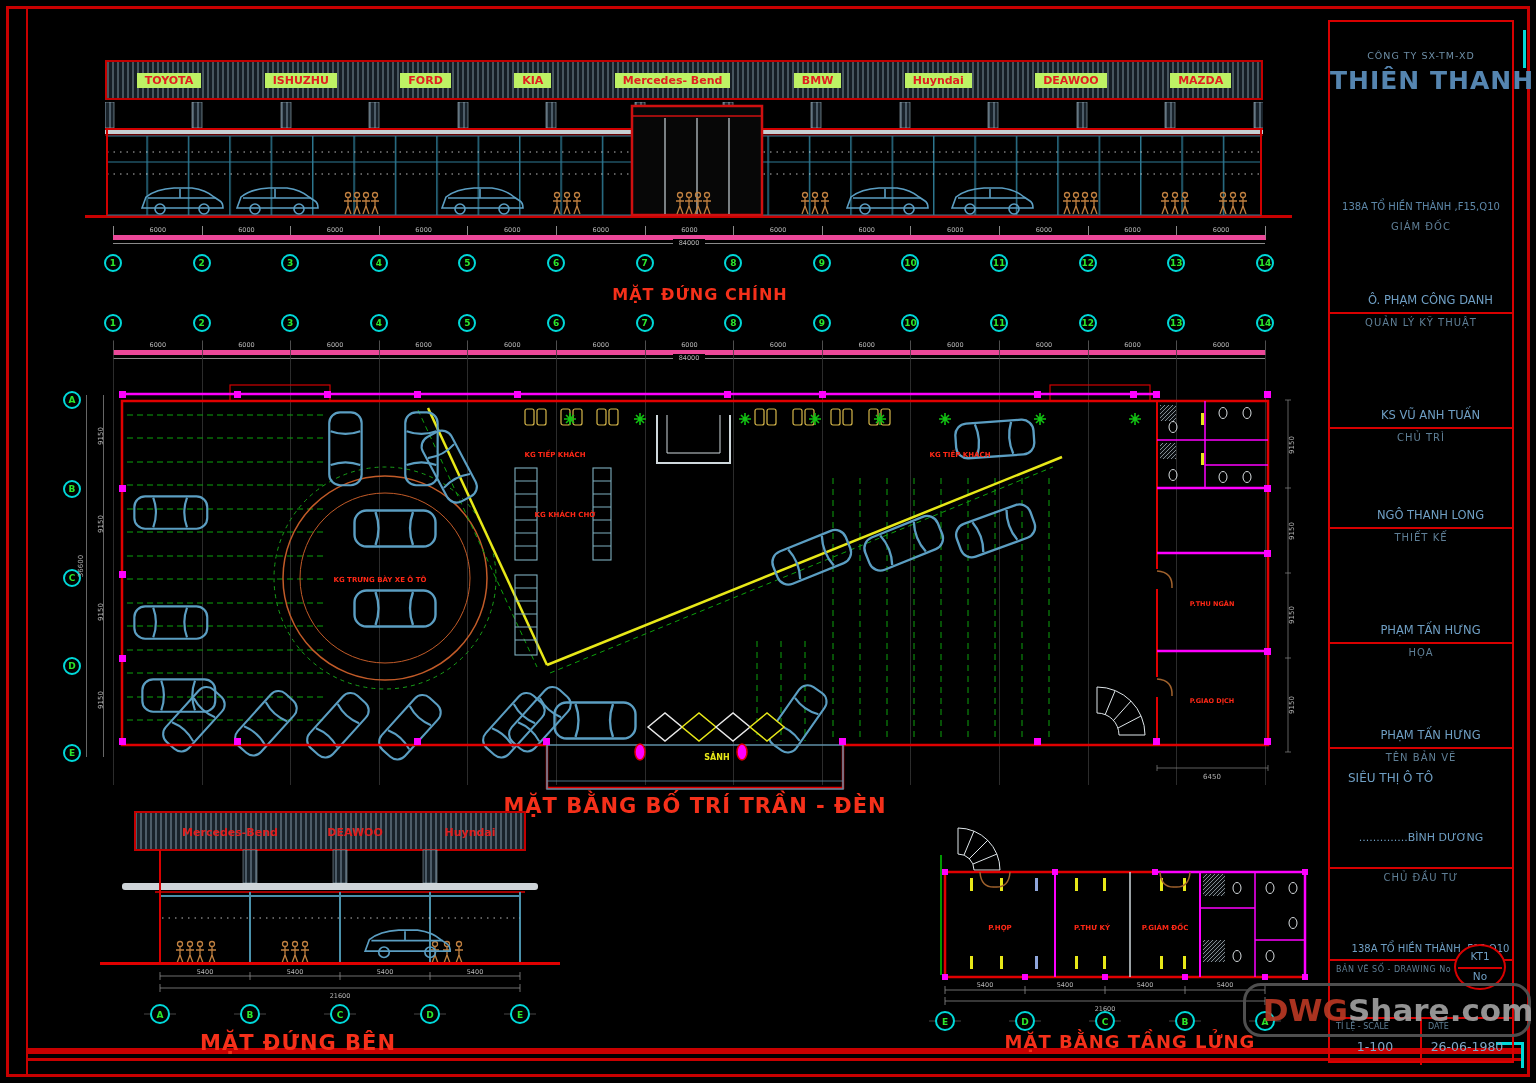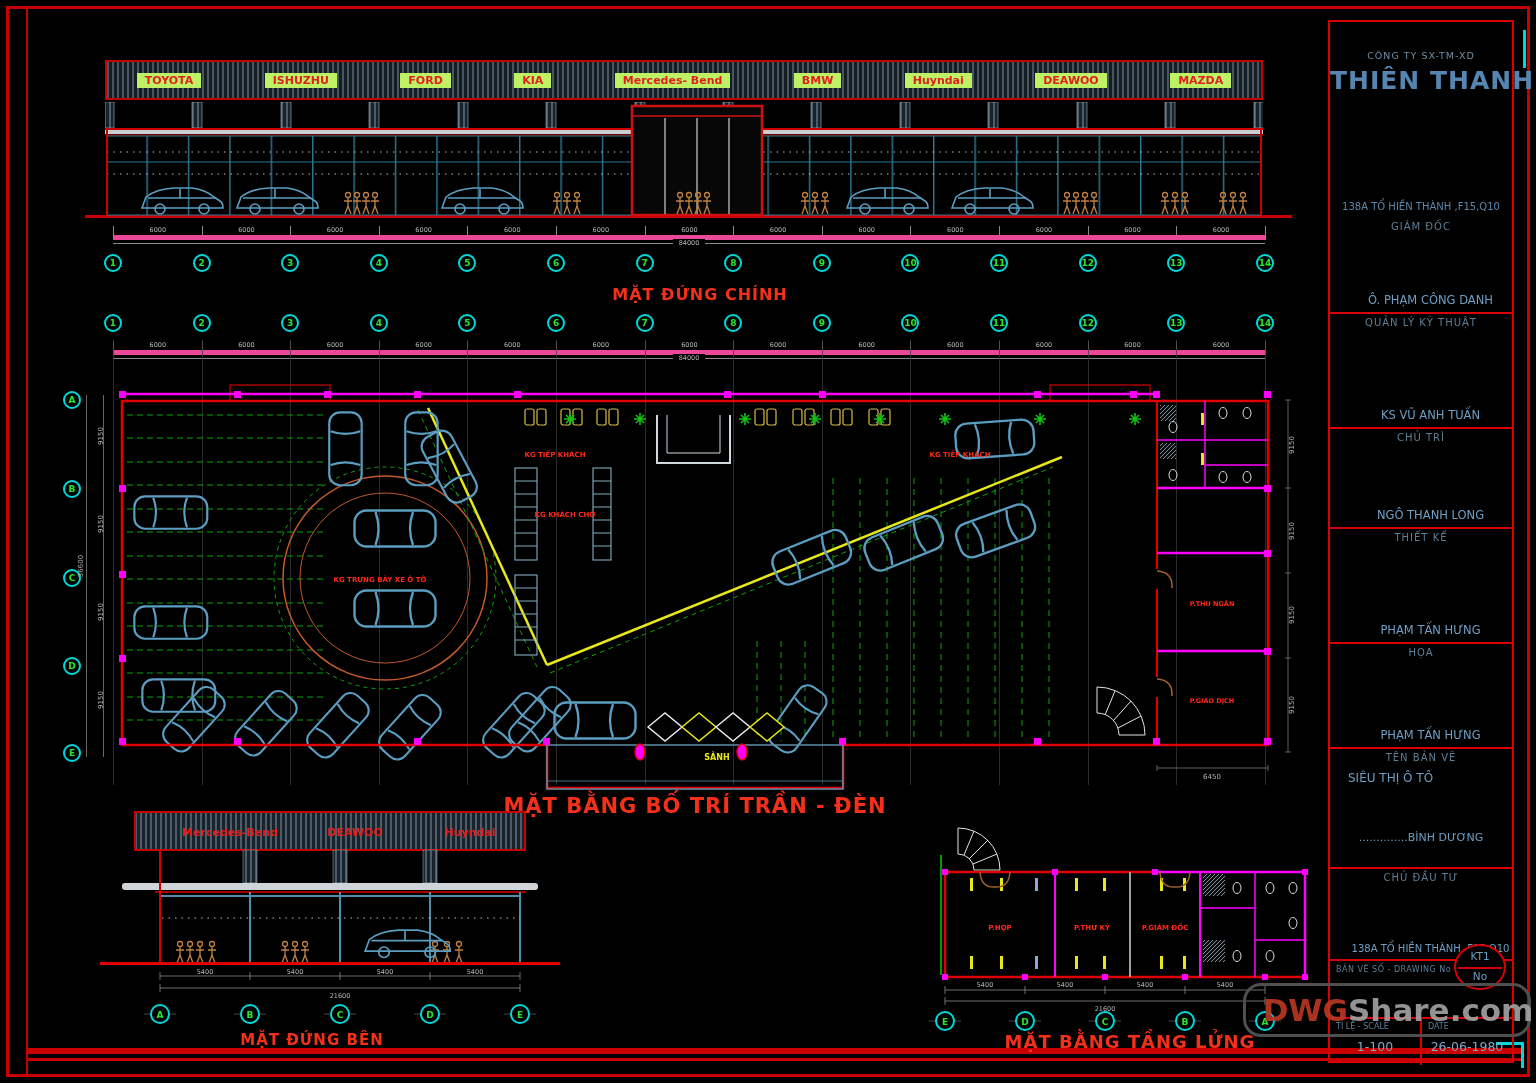--- a/index.html
+++ b/index.html
@@ -543,21 +543,21 @@
       <circle cx="240" cy="214" r="9" fill="#000" stroke="#00d9d9" stroke-width="2"></circle>
       <circle cx="330" cy="214" r="9" fill="#000" stroke="#00d9d9" stroke-width="2"></circle>
       <circle cx="420" cy="214" r="9" fill="#000" stroke="#00d9d9" stroke-width="2"></circle>
       <text x="60" y="217.5" text-anchor="middle" font-size="9" font-weight="bold" fill="#2be52b">A</text>
       <text x="150" y="217.5" text-anchor="middle" font-size="9" font-weight="bold" fill="#2be52b">B</text>
       <text x="240" y="217.5" text-anchor="middle" font-size="9" font-weight="bold" fill="#2be52b">C</text>
       <text x="330" y="217.5" text-anchor="middle" font-size="9" font-weight="bold" fill="#2be52b">D</text>
       <text x="420" y="217.5" text-anchor="middle" font-size="9" font-weight="bold" fill="#2be52b">E</text>
     </g>
   </svg>
-  <div class="red-t" style="left:162px;top:1031px;width:300px;font-size:15px;">MẶT ĐỨNG BÊN</div>
+  <div class="red-t" style="left:148px;top:1031px;width:300px;font-size:21px;">MẶT ĐỨNG BÊN</div>
 
   <svg class="abs" style="left:925px;top:808px;z-index:2;" width="395" height="235" viewBox="0 0 395 235">
 
     <g stroke="#dfe6ea" stroke-width="1" fill="none">
       <path d="M33,20 A42,42 0 0 1 75,62"></path>
       <path d="M33,46 A16,16 0 0 1 49,62"></path>
       <path d="M33,20 L33,46 M49,23 L39,47 M63,32 L44,51 M72,46 L48,56 M75,62 L49,62"></path>
     </g>
     <line x1="16" y1="47" x2="16" y2="167" stroke="#0c0" stroke-width="1.5"></line>
 

